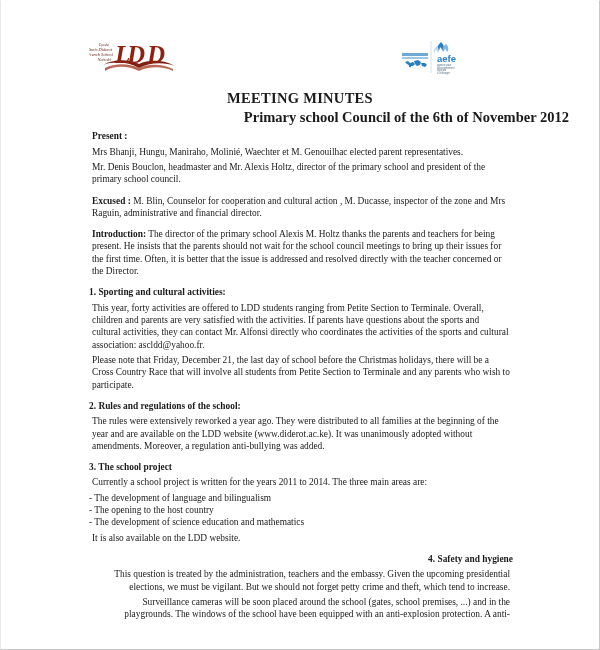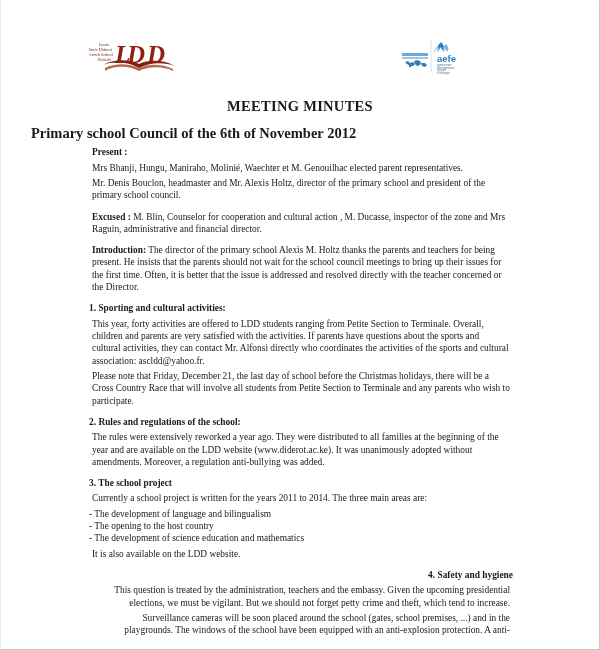--- a/index.html
+++ b/index.html
@@ -49,27 +49,27 @@
     height: 36px;
   }
   .logo-aefe svg { display: block; }
 
   
   .doc-title {
     text-align: center;
     font-weight: bold;
     font-size: 14.5px;
     letter-spacing: 0.3px;
-    margin: 8px;
+    margin: 0;
     padding: 0 48px;
     line-height: 1.32;
     font-family: Liberation Serif, serif;
   }
   .doc-subtitle {
-    text-align: left;
+    text-align: right;
     font-weight: bold;
     font-size: 14.5px;
     margin: 0 0 2px 0;
     padding: 0 30px;
     line-height: 1.32;
   }
 
   
   .content {
     padding: 0 86px 0 88px;

